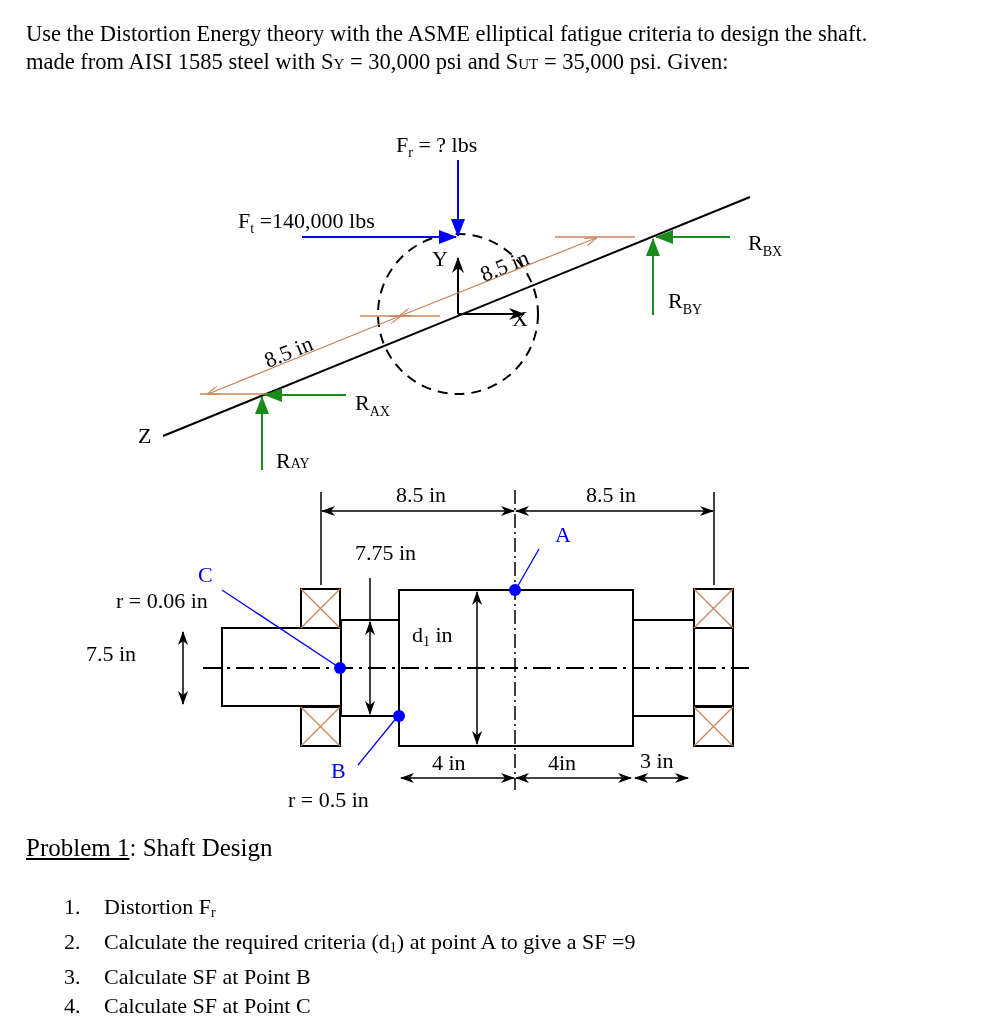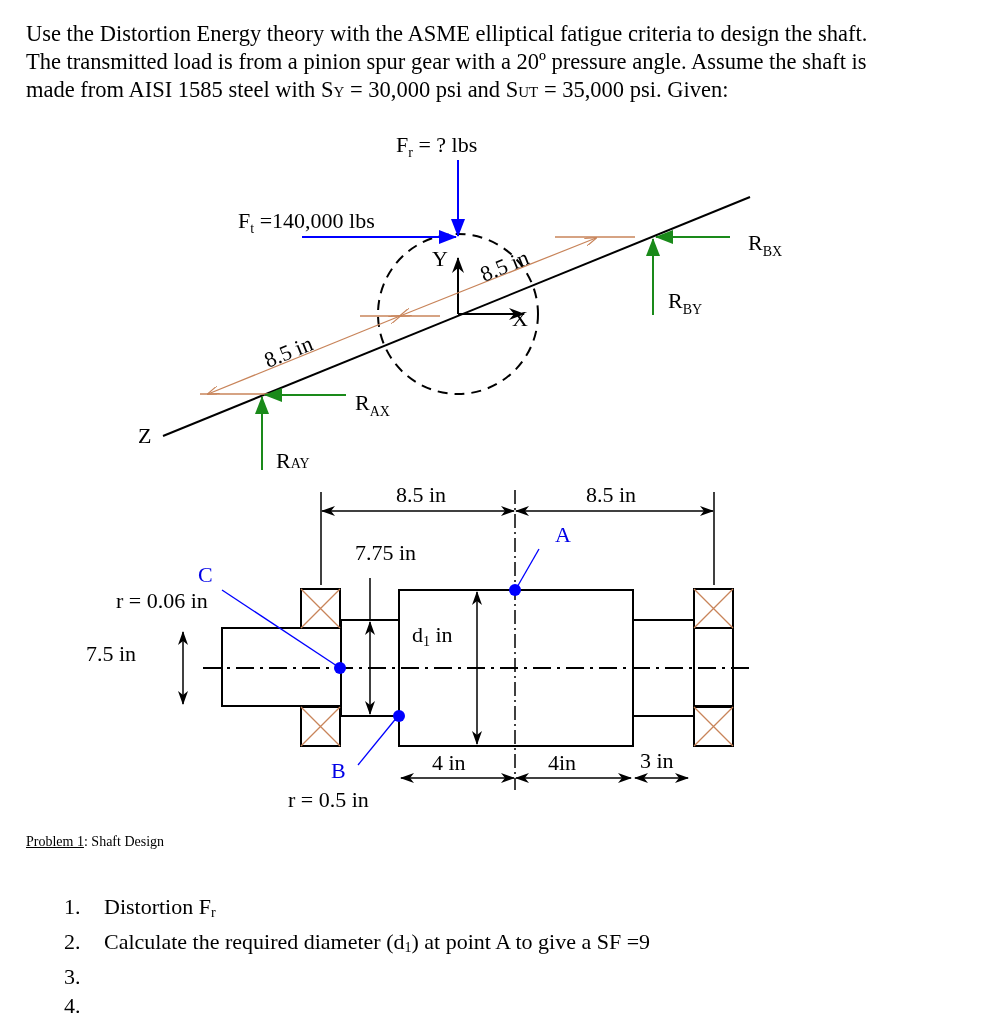--- a/index.html
+++ b/index.html
@@ -5,32 +5,31 @@
   html, body { margin:0; padding:0; background:#ffffff; }
   body { width:1005px; height:1024px; position:relative; overflow:hidden;
          font-family:"Liberation Serif", "DejaVu Serif", serif; color:#000; }
   .intro { position:absolute; left:26px; top:8px; width:960px; font-size:22.5px; line-height:28px;margin-top:12px; }
   .intro p { margin:0; }
   sub.sm { font-size:14px; vertical-align:-3px; }
   .sc { font-size:15px; }
   svg { position:absolute; left:0; top:0; }
   .lbl { font-family:"Liberation Serif","DejaVu Serif",serif; font-size:22px; fill:#000; }
   .blbl { font-family:"Liberation Serif","DejaVu Serif",serif; font-size:22px; fill:#0000e6; }
-  .problem-title { position:absolute; left:26px; top:834px; font-size:14px; }
+  .problem-title { position:absolute; left:26px; top:834px; font-size:25px; }
   .problem-title u { text-decoration:underline; }
   .tasks { position:absolute; left:64px; top:892px; margin:0; padding:0; list-style:none; font-size:22px; line-height:29px; }
   .tasks li { display:flex; }
   .tasks .num { width:40px; }
 </style>
 </head>
 <body>
 
 <div class="intro">
   <p>Use the Distortion Energy theory with the ASME elliptical fatigue criteria to design the shaft.</p>
-  <p>The transmitted load is from a pinion spur gear with a 20º pressure angle. Assume the shaft is</p>
   <p><span>made from AISI 1585 steel with S</span><span class="sc">Y</span><span> = 30,000 psi and S</span><span class="sc">UT</span><span> = 35,000 psi. Given:</span></p>
 </div>
 
 <svg width="1005" height="1024" viewBox="0 0 1005 1024">
   <defs>
     <marker id="ah-blue" markerWidth="10" markerHeight="10" refX="9" refY="5" orient="auto" markerUnits="userSpaceOnUse">
       <path d="M0,0 L10,5 L0,10 Z" fill="#0000ff"></path>
     </marker>
     <marker id="ah-blue-big" markerWidth="18" markerHeight="14" refX="17" refY="7" orient="auto" markerUnits="userSpaceOnUse">
       <path d="M0,0 L18,7 L0,14 Z" fill="#0000ff"></path>
@@ -162,21 +161,23 @@
 
 <div class="problem-title"><u>Problem 1</u><span>: Shaft Design</span></div>
 
 <ol class="tasks">
   <li>
       <span class="num">1.</span>
       <span><span>Distortion F</span><sub class="sm">r</sub></span>
     </li>
   <li>
       <span class="num">2.</span>
-      <span><span>Calculate the required diameter (d</span><sub class="sm">1</sub><span>) at point A to give a SF =9</span></span>
+      <span><span>Calculate the required criteria (d</span><sub class="sm">1</sub><span>) at point A to give a SF =9</span></span>
     </li>
   <li>
       <span class="num">3.</span>
+      <span>Calculate SF at Point B</span>
     </li>
   <li>
       <span class="num">4.</span>
+      <span>Calculate SF at Point C</span>
     </li>
 </ol>
 
 </body></html>

